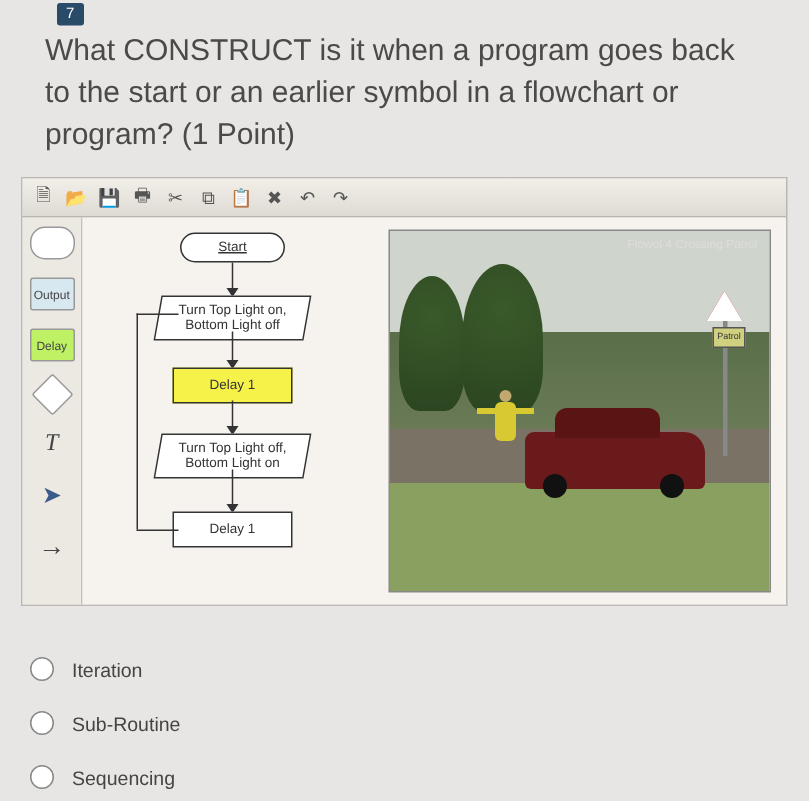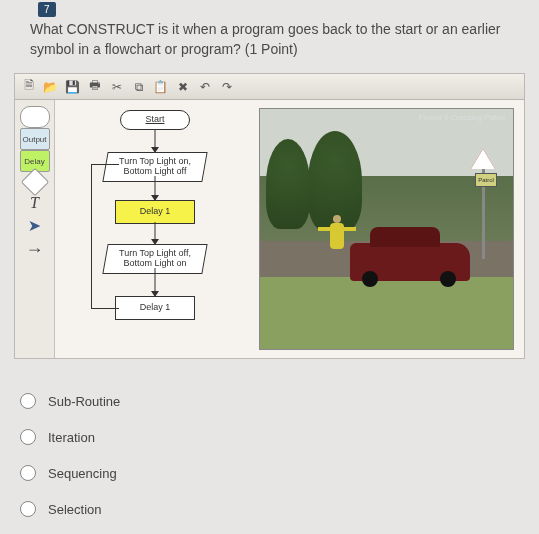--- a/index.html
+++ b/index.html
@@ -15,21 +15,21 @@
     position: absolute;
     top: 2px; left: 38px;
     background: #2a4a6a;
     color: #fff;
     font-size: 10px;
     padding: 2px 6px;
     border-radius: 2px;
   }
   .question {
     padding: 20px 30px 10px 30px;
-    font-size: 14px;
+    font-size: 20px;
     line-height: 1.4;
     color: #4a4a4a;
   }
   .app-area {
     margin: 4px 14px 8px 14px;
     background: #e4e0dc;
     border: 1px solid #bcb8b4;
     display: flex;
     flex-direction: column;
     height: 286px;
@@ -49,21 +49,21 @@
     flex: 1;
     display: flex;
   }
   .palette {
     width: 40px;
     background: #ece8e2;
     border-right: 1px solid #c4c0ba;
     display: flex;
     flex-direction: column;
     align-items: center;
-    gap: 0;
+    gap: 12px;
     padding: 6px 0;
   }
   .pal-item {
     width: 30px; height: 22px;
     border: 1px solid #999;
     background: #fff;
     font-size: 8px;
     display: flex; align-items: center; justify-content: center;
     color: #444;
     border-radius: 2px;
@@ -268,27 +268,27 @@
           <div class="sign-pole"></div>
         </div>
       </div>
     </div>
   </div>
 </div>
 
 <div class="options">
   <div class="opt">
     <div class="radio"></div>
+    <span>Iteration</span>
+  </div>
+  <div class="opt">
+    <div class="radio"></div>
     <span>Sub-Routine</span>
   </div>
   <div class="opt">
     <div class="radio"></div>
-    <span>Iteration</span>
-  </div>
-  <div class="opt">
-    <div class="radio"></div>
     <span>Sequencing</span>
   </div>
   <div class="opt">
     <div class="radio"></div>
     <span>Selection</span>
   </div>
 </div>
 
 </body></html>

